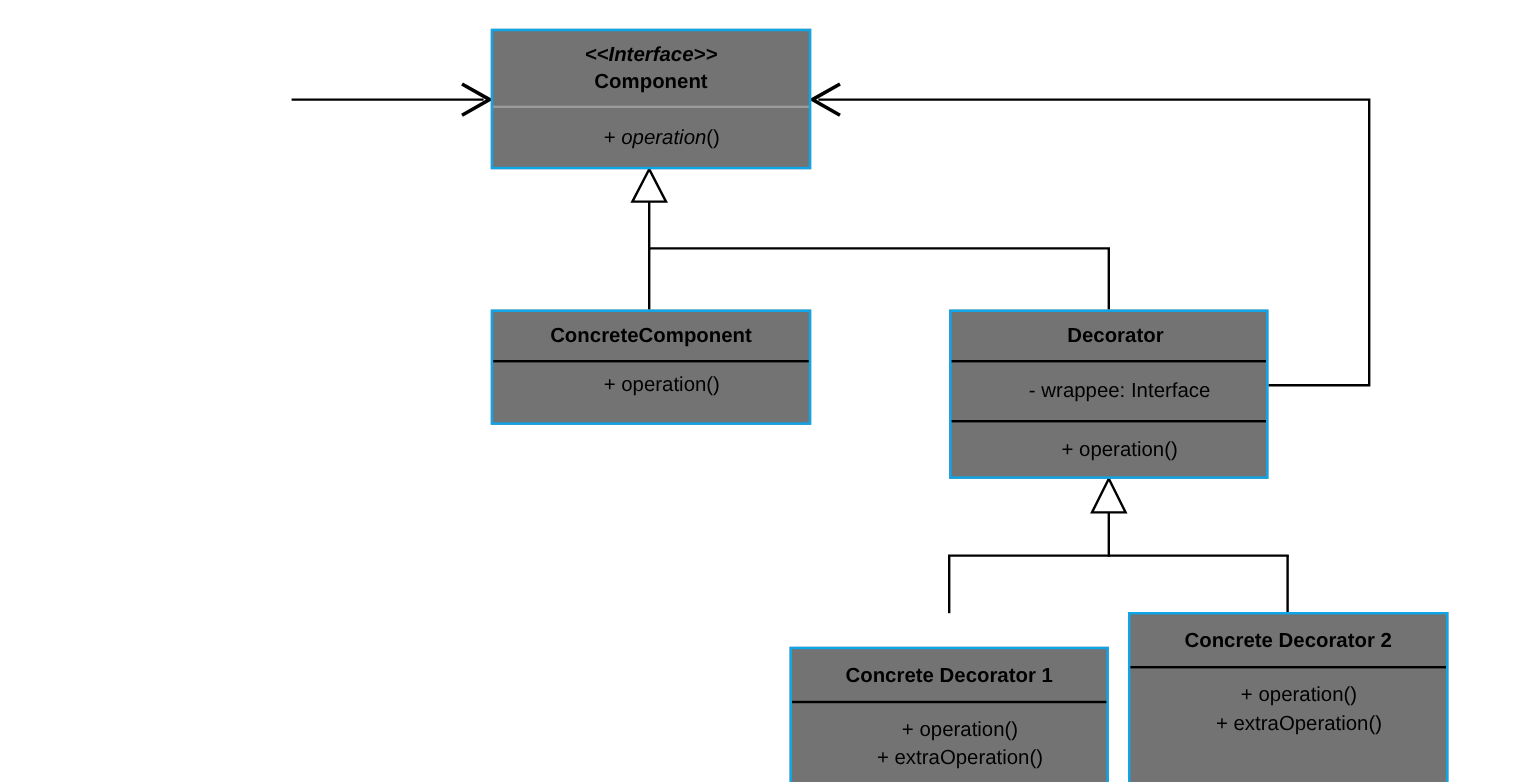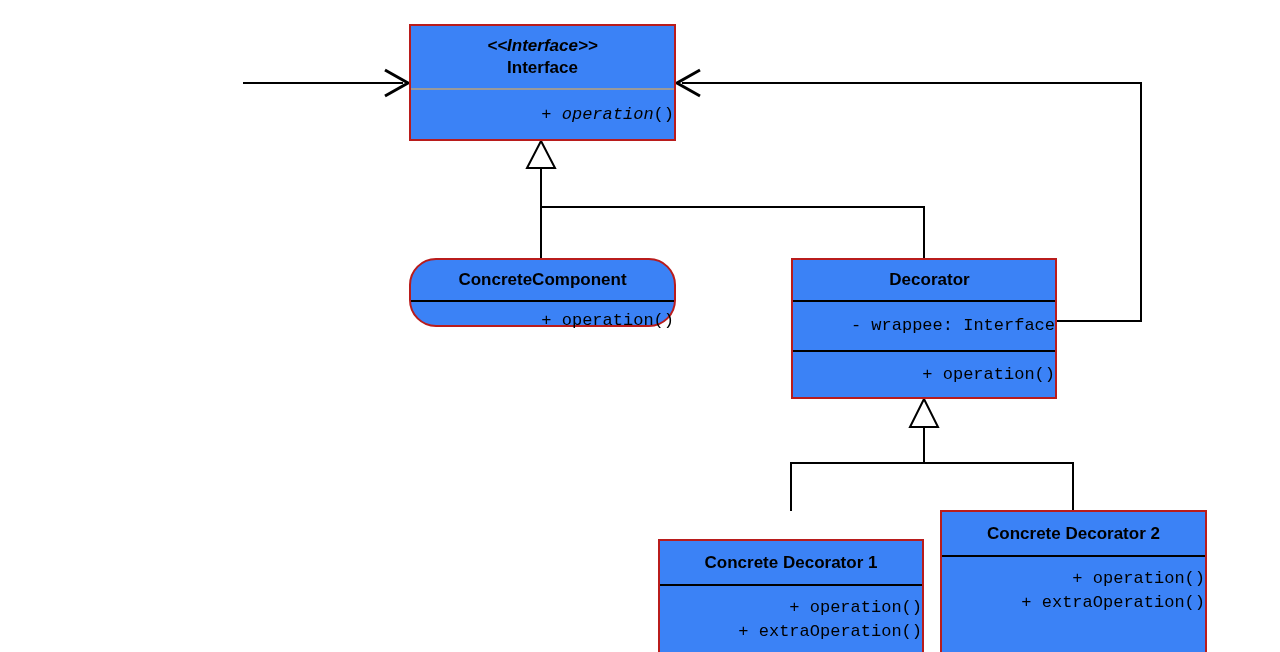--- a/index.html
+++ b/index.html
@@ -22,45 +22,44 @@
   #edge-layer {
     position: absolute;
     left: 0;
     top: 0;
     width: 1280px;
     height: 652px;
   }
   .uml-class {
     position: absolute;
     box-sizing: border-box;
-    background: #3b82f6;
-    border: 2px solid #b91c1c;
+    background: #737373;
+    border: 2px solid #0ea5e9;
     z-index: 5;
   }
   .uml-compartment {
     box-sizing: border-box;
     display: flex;
     flex-direction: column;
     justify-content: center;
   }
   .cmp-divider-black {
     border-top: 2px solid #000000;
   }
   .cmp-divider-gray {
     border-top: 2px solid #9a9a9a;
   }
   .cmp-name {
     align-items: center;
     text-align: center;
   }
   .cmp-members {
-    align-items: flex-end;
+    align-items: center;
     text-align: left;
     padding-left: 18px;
-    font-family: Liberation Mono, monospace;
   }
   .class-title {
     font-size: 17px;
     font-weight: bold;
     line-height: 22px;
     white-space: nowrap;
   }
   .stereotype {
     font-size: 17px;
     font-weight: bold;
@@ -118,28 +117,28 @@
       <line x1="1073" y1="463" x2="1073" y2="511" stroke="#000000" stroke-width="2"></line>
 
       <polygon points="924,399 910,427 938,427" fill="#ffffff" stroke="#000000" stroke-width="2"></polygon>
     </g>
   </svg>
 
 
   <div class="uml-class" style="left:409px; top:24px; width:267px; height:117px;">
     <div class="uml-compartment cmp-name" style="height:62px;">
       <span class="stereotype">&lt;&lt;Interface&gt;&gt;</span>
-      <span class="class-title">Interface</span>
+      <span class="class-title">Component</span>
     </div>
     <div class="uml-compartment cmp-members cmp-divider-gray" style="height:51px;">
       <span class="member-line"><span>+</span>&nbsp;<span class="member-abstract">operation</span><span>()</span></span>
     </div>
   </div>
 
-  <div class="uml-class" style="left:409px; top:258px; width:267px; height:69px;border-radius:27px;">
+  <div class="uml-class" style="left:409px; top:258px; width:267px; height:96px;">
     <div class="uml-compartment cmp-name" style="height:40px;">
       <span class="class-title">ConcreteComponent</span>
     </div>
     <div class="uml-compartment cmp-members cmp-divider-black" style="height:39px;">
       <span class="member-line"><span>+</span>&nbsp;<span>operation</span><span>()</span></span>
     </div>
   </div>
 
   <div class="uml-class" style="left:791px; top:258px; width:266px; height:141px;">
     <div class="uml-compartment cmp-name" style="height:40px;padding-left:11px;">

